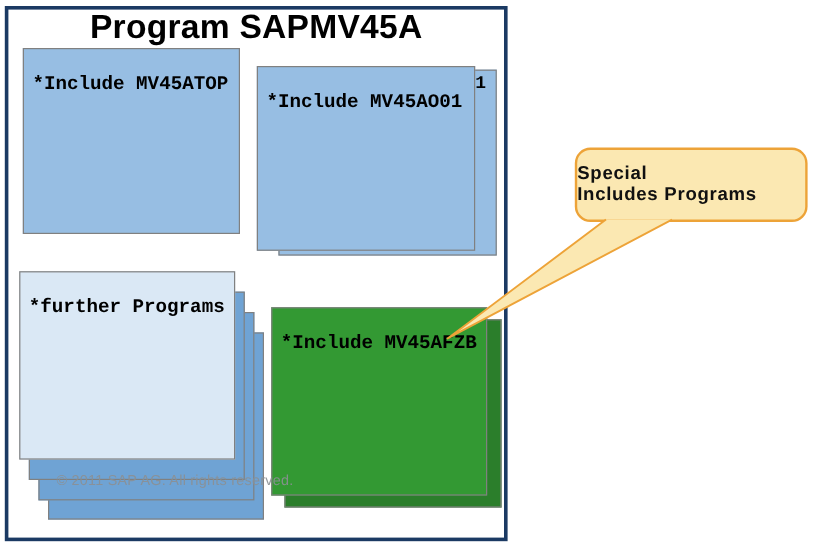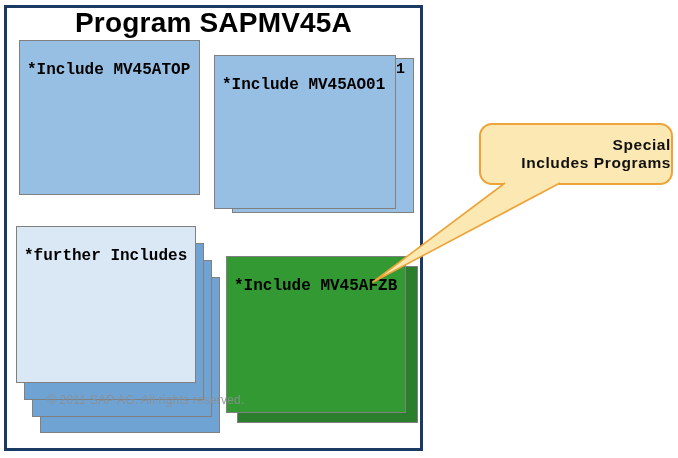--- a/index.html
+++ b/index.html
@@ -38,21 +38,21 @@
 
   .box-green-back    {left:237px; top:266px; width:181px; height:157px;}
   .box-green-front   {left:226px; top:256px; width:180px; height:157px;}
 
   .copyright{position:absolute;left:19px;top:393px;font-size:12px;color:#8B9094;
              opacity:0.9;letter-spacing:0.2px;margin-left:28px;}
 
   
   .callout{position:absolute;left:479px;top:123px;width:194px;height:62px;
            box-sizing:border-box;background:#FBE8B2;border:2px solid #EDA338;
-           border-radius:13px;display:flex;flex-direction:column;align-items:flex-end;
+           border-radius:13px;display:flex;flex-direction:column;align-items:flex-start;
            justify-content:center;}
   .callout .c-line{font-size:15.5px;font-weight:bold;color:#111;line-height:18px;
                    letter-spacing:0.6px;white-space:nowrap;}
   .pointer-svg{position:absolute;left:0;top:0;width:678px;height:458px;pointer-events:none;}
 </style>
 </head>
 <body>
 
 <div id="stage">
 
@@ -67,21 +67,21 @@
   <div class="ibox blue box-o01-back"></div>
   <span class="badge-1">1</span>
   <div class="ibox blue box-o01-front">
     <span class="lbl">*Include MV45AO01</span>
   </div>
 
   <div class="ibox blue-d box-fi-back3"></div>
   <div class="ibox blue-d box-fi-back2"></div>
   <div class="ibox blue-d box-fi-back1"></div>
   <div class="ibox pale box-fi-front">
-    <span class="lbl">*further Includes</span>
+    <span class="lbl">*further Programs</span>
   </div>
 
   <div class="ibox green-d box-green-back"></div>
   <div class="ibox green box-green-front">
     <span class="lbl">*Include MV45AFZB</span>
   </div>
 
   <div class="copyright">© 2011 SAP AG. All rights reserved.</div>
 
   <div class="callout">

